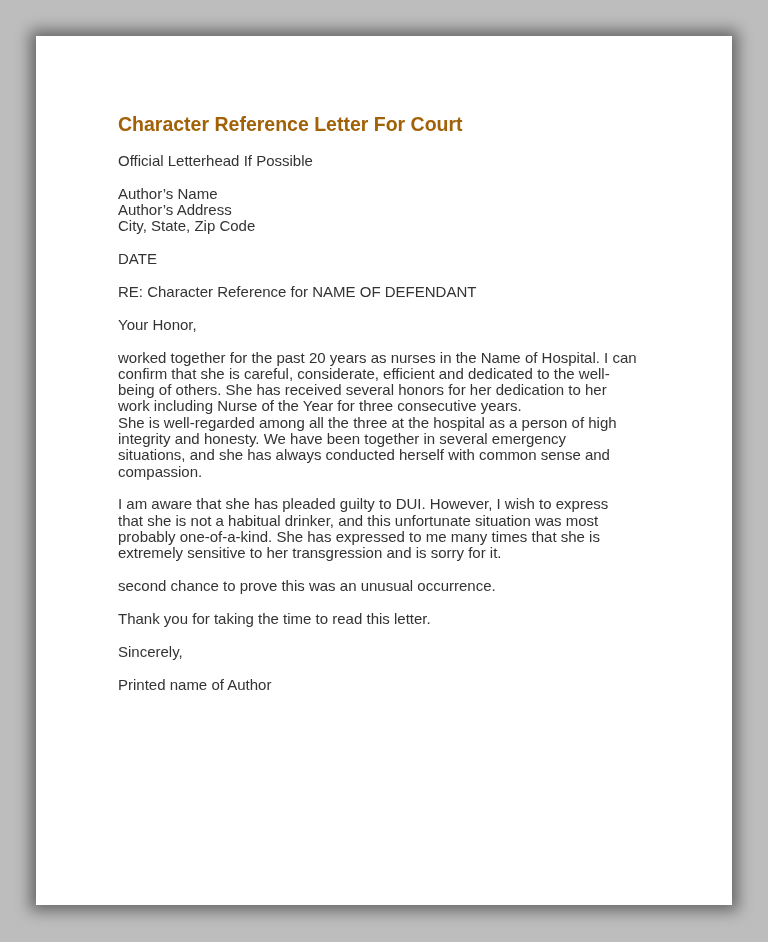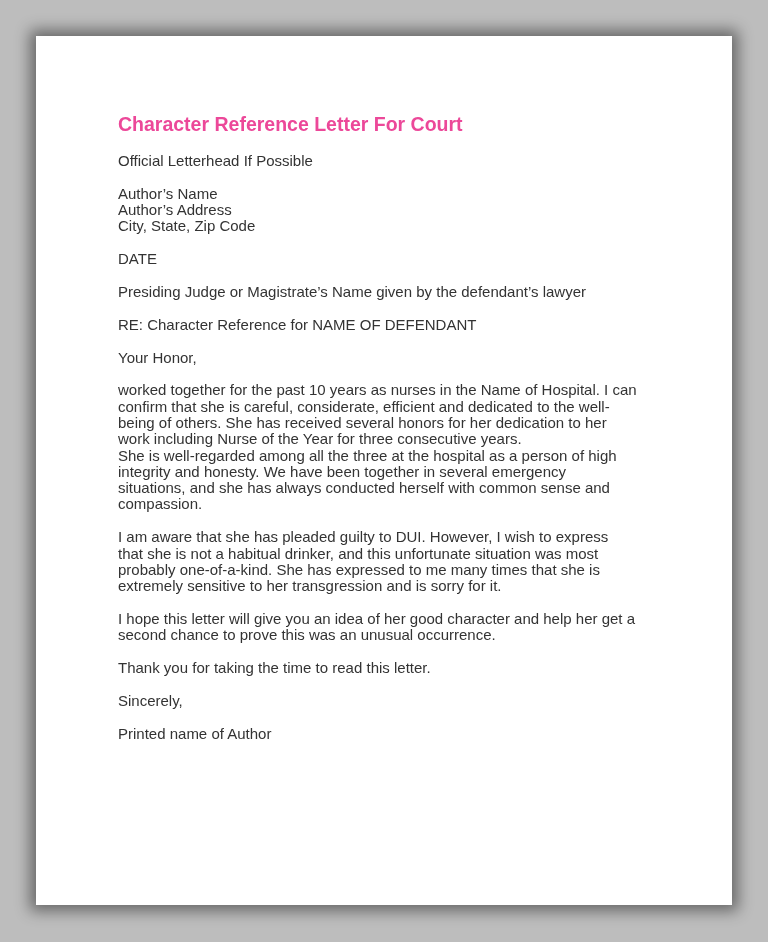--- a/index.html
+++ b/index.html
@@ -28,21 +28,21 @@
       left: 82px;
       top: 76px;
       width: 540px;
       color: #333333;
       font-size: 15px;
       line-height: 16.3px;
     }
     .title {
       font-weight: bold;
       font-size: 19.5px;
-      color: #ec4899;
+      color: #a16207;
       margin: 0 0 17px 0;
       line-height: 24px;
     }
     .block {
       margin: 0 0 16.5px 0;
     }
     .line {
       display: block;
       white-space: nowrap;
     }
@@ -62,52 +62,48 @@
     <div class="block">
       <span class="line">Author’s Name</span>
       <span class="line">Author’s Address</span>
       <span class="line">City, State, Zip Code</span>
     </div>
 
     <div class="block">
       <span class="line">DATE</span>
     </div>
 
-    <div class="block">
-      <span class="line">Presiding Judge or Magistrate’s Name given by the defendant’s lawyer</span>
-    </div>
 
     <div class="block">
       <span class="line">RE: Character Reference for NAME OF DEFENDANT</span>
     </div>
 
     <div class="block">
       <span class="line">Your Honor,</span>
     </div>
 
     <div class="block">
-      <span class="line">worked together for the past 10 years as nurses in the Name of Hospital. I can</span>
+      <span class="line">worked together for the past 20 years as nurses in the Name of Hospital. I can</span>
       <span class="line">confirm that she is careful, considerate, efficient and dedicated to the well-</span>
       <span class="line">being of others. She has received several honors for her dedication to her</span>
       <span class="line">work including Nurse of the Year for three consecutive years.</span>
       <span class="line">She is well-regarded among all the three at the hospital as a person of high</span>
       <span class="line">integrity and honesty. We have been together in several emergency</span>
       <span class="line">situations, and she has always conducted herself with common sense and</span>
       <span class="line">compassion.</span>
     </div>
 
     <div class="block">
       <span class="line">I am aware that she has pleaded guilty to DUI. However, I wish to express</span>
       <span class="line">that she is not a habitual drinker, and this unfortunate situation was most</span>
       <span class="line">probably one-of-a-kind. She has expressed to me many times that she is</span>
       <span class="line">extremely sensitive to her transgression and is sorry for it.</span>
     </div>
 
     <div class="block">
-      <span class="line">I hope this letter will give you an idea of her good character and help her get a</span>
       <span class="line">second chance to prove this was an unusual occurrence.</span>
     </div>
 
     <div class="block">
       <span class="line">Thank you for taking the time to read this letter.</span>
     </div>
 
     <div class="block">
       <span class="line">Sincerely,</span>
     </div>

